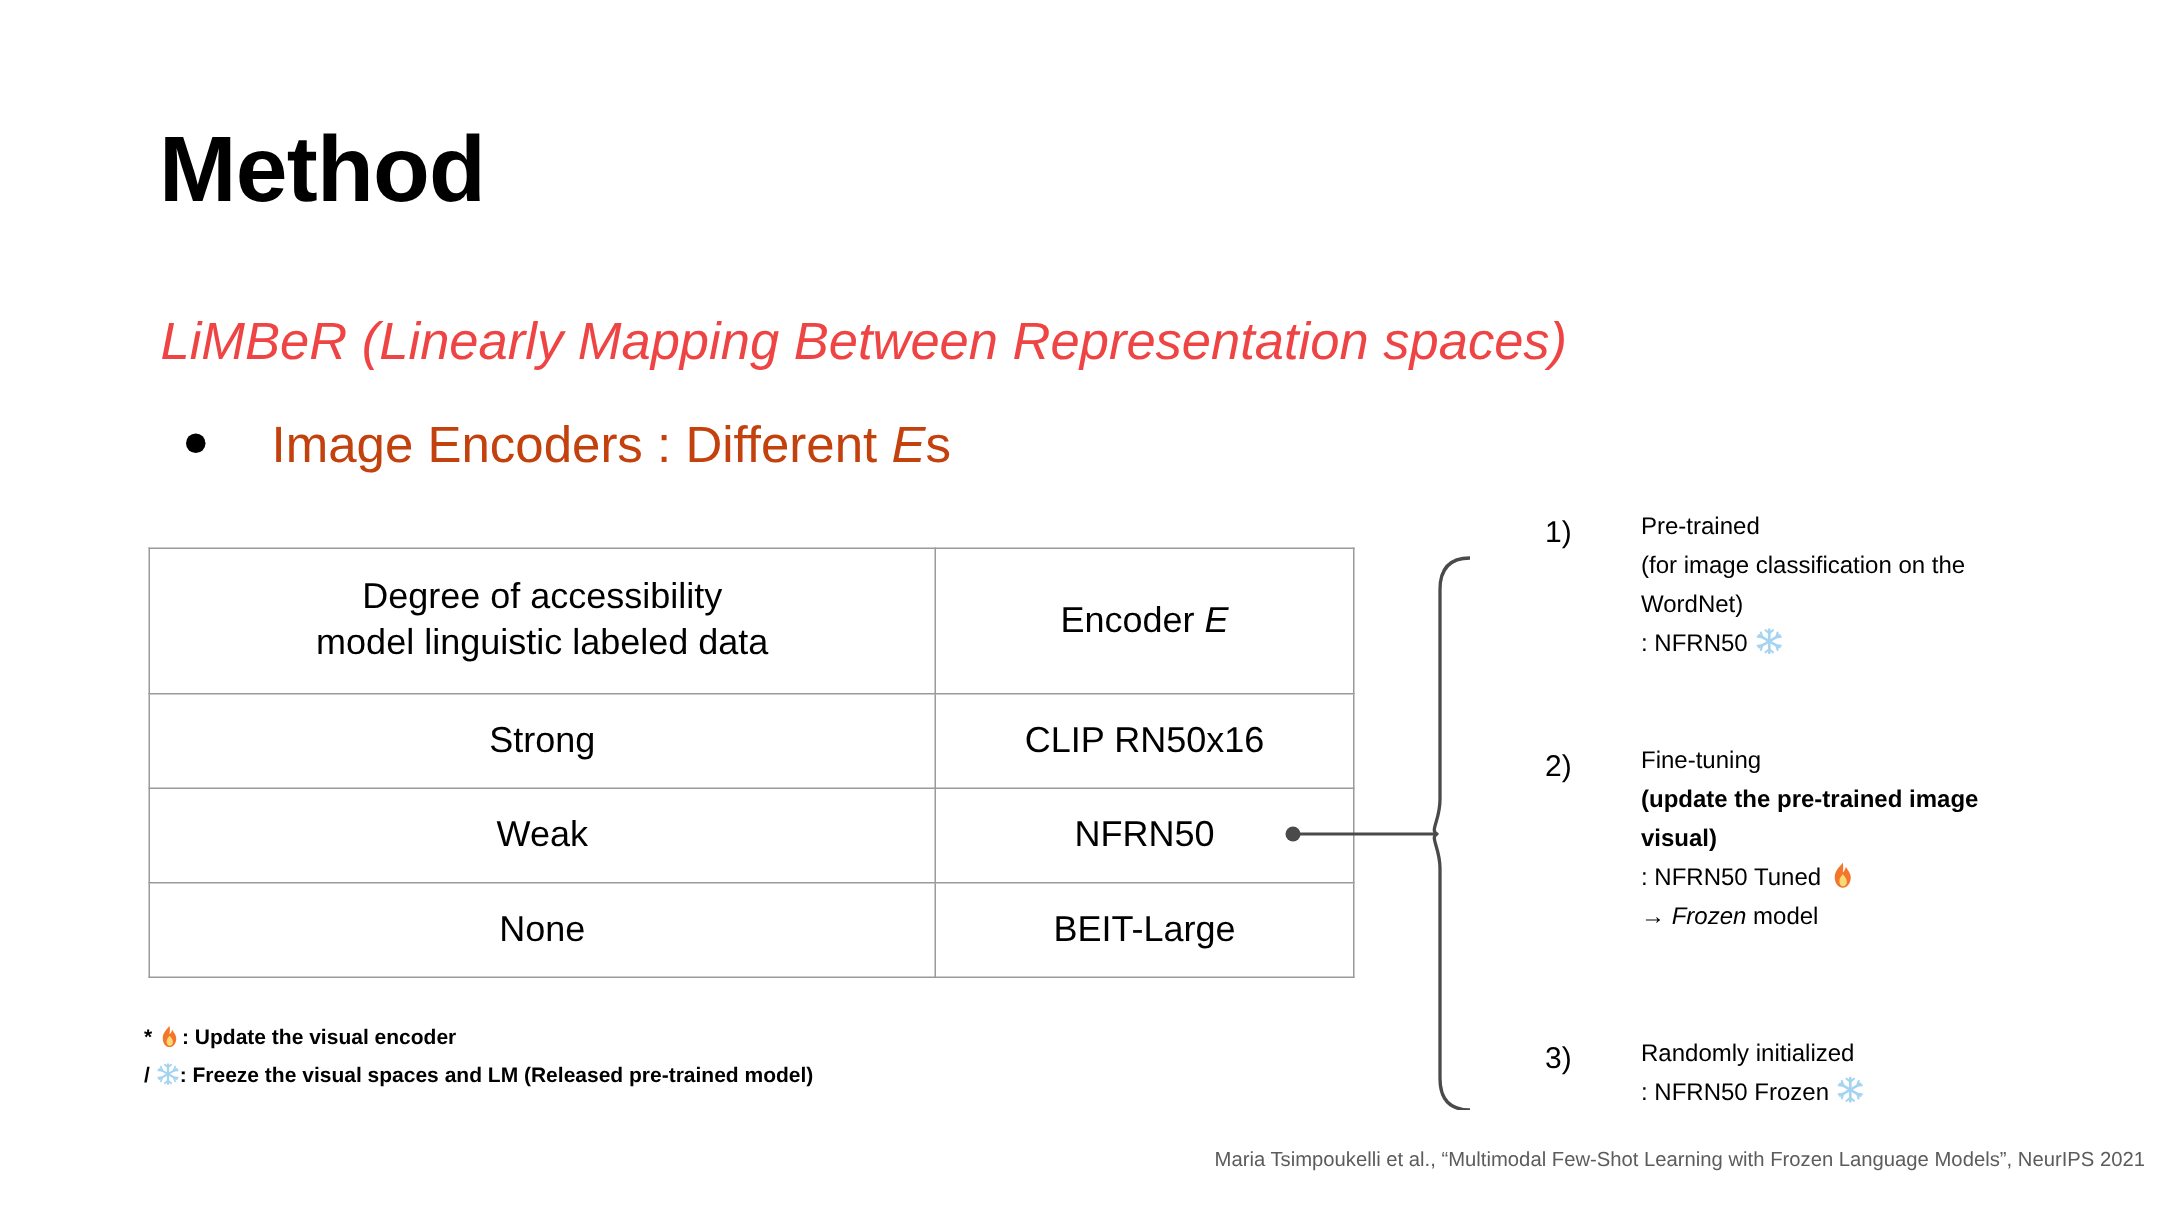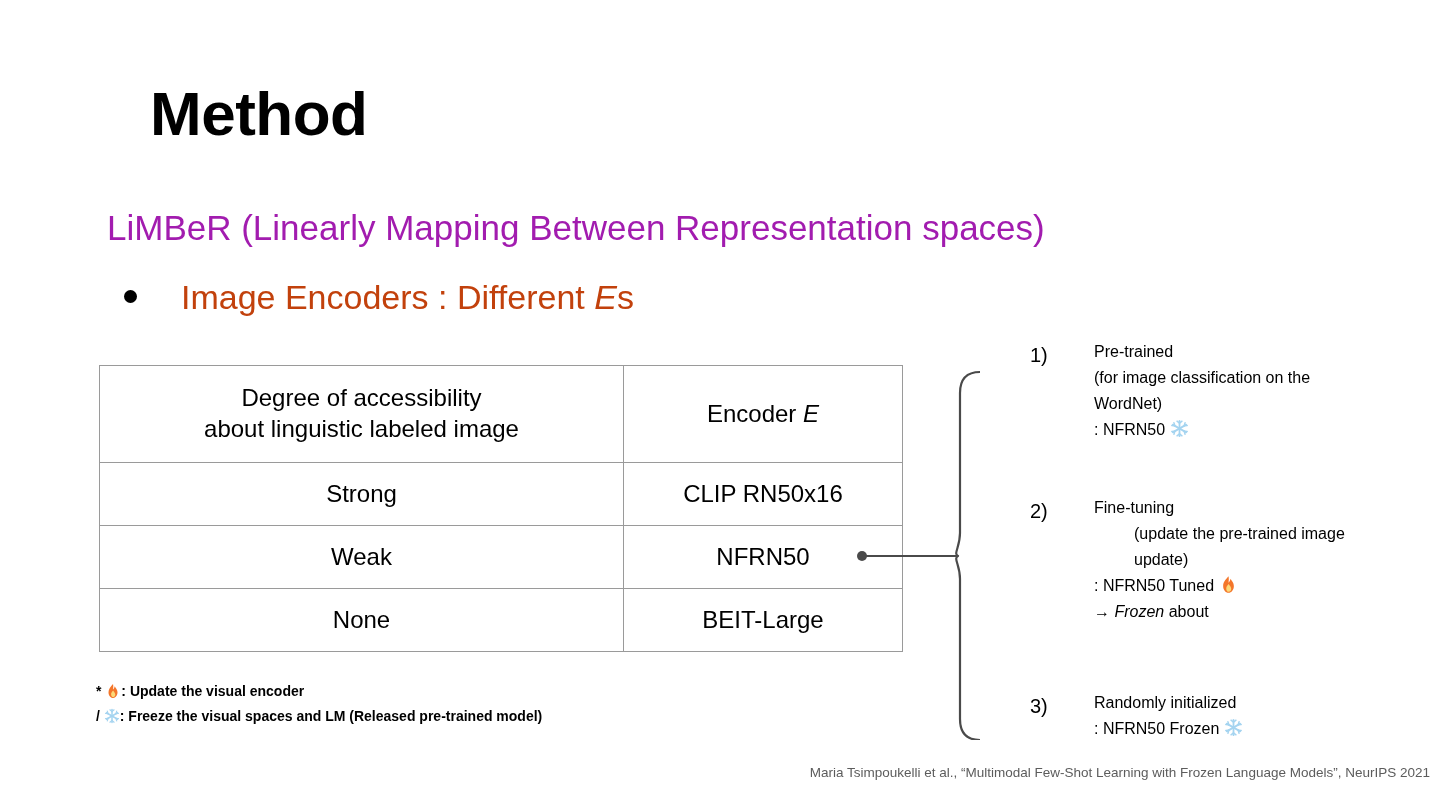--- a/index.html
+++ b/index.html
@@ -23,32 +23,32 @@
   #title {
     position: absolute;
     left: 106px;
     top: 83px;
     font-size: 62px;
     font-weight: bold;
     color: #000000;
     letter-spacing: -0.5px;
     line-height: 1;
     white-space: nowrap;
-    margin-left: 44px;
   }
 
   
   #subtitle {
     position: absolute;
     left: 107px;
     top: 207px;
     font-size: 35px;
-    color: #a21caf;
+    color: #ef4444;
     line-height: 1.2;
     white-space: nowrap;
+    font-style: italic;
   }
 
   
   #bullet-row {
     position: absolute;
     left: 124px;
     top: 278px;
     display: flex;
     align-items: baseline;
     white-space: nowrap;
@@ -129,21 +129,21 @@
     font-size: 20px;
     color: #000000;
     line-height: 1.62;
   }
   .step-body {
     font-size: 16px;
     color: #000000;
     line-height: 1.62;
   }
   .step-body .ln { display: block; white-space: nowrap; }
-  .bold { font-weight: normal; margin-left: 40px; }
+  .bold { font-weight: bold; }
 
   #step-1 { top: 0px;   left: 6px; }
   #step-2 { top: 156px; left: 6px; }
   #step-3 { top: 351px; left: 6px; }
 
   
   #connector {
     position: absolute;
     left: 850px;
     top: 355px;
@@ -174,21 +174,21 @@
   <div id="bullet-row">
     <span id="bullet-dot"></span>
     <span id="bullet-text"><span>Image Encoders : Different </span><span class="ital">E</span><span>s</span></span>
   </div>
 
   <table id="enc-table">
     <tbody>
       <tr class="head-row">
         <td class="col-a">
           <span>Degree of accessibility</span><br>
-          <span>about linguistic labeled image</span>
+          <span>model linguistic labeled data</span>
         </td>
         <td class="col-b"><span>Encoder </span><span class="ital">E</span></td>
       </tr>
       <tr class="body-row">
         <td class="col-a">Strong</td>
         <td class="col-b">CLIP RN50x16</td>
       </tr>
       <tr class="body-row">
         <td class="col-a">Weak</td>
         <td class="col-b">NFRN50</td>
@@ -243,27 +243,27 @@
               </g>
             </svg></span></span>
       </div>
     </div>
 
     <div class="step" id="step-2">
       <div class="step-num">2)</div>
       <div class="step-body">
         <span class="ln">Fine-tuning</span>
         <span class="ln bold">(update the pre-trained image</span>
-        <span class="ln bold">update)</span>
+        <span class="ln bold">visual)</span>
         <span class="ln"><span>: NFRN50 Tuned </span><span class="emoji">
             <svg width="19" height="19" viewBox="0 0 32 32" aria-hidden="true">
               <path d="M16 2 C11 8 7 11.5 7 18.5 C7 25 11 30 16 30 C21 30 25 25 25 18.5 C25 13.5 21.5 10.5 19.5 6.5 C18.8 9.8 17.6 11.5 16 13 C16.6 9.5 16.8 5.5 16 2 Z" fill="#F4762A"></path>
               <path d="M16.2 15 C13.6 18 12.2 20 12.2 22.6 C12.2 26 14 28.4 16.4 28.4 C18.8 28.4 20.6 26.2 20.6 23.2 C20.6 20.6 18.8 18.4 16.2 15 Z" fill="#FCD977"></path>
             </svg></span></span>
-        <span class="ln"><span>→ </span><span class="ital">Frozen</span><span> about</span></span>
+        <span class="ln"><span>→ </span><span class="ital">Frozen</span><span> model</span></span>
       </div>
     </div>
 
     <div class="step" id="step-3">
       <div class="step-num">3)</div>
       <div class="step-body">
         <span class="ln">Randomly initialized</span>
         <span class="ln"><span>: NFRN50 Frozen </span><span class="emoji">
             <svg width="19" height="19" viewBox="0 0 32 32" aria-hidden="true">
               <g stroke="#A5D4F0" stroke-width="3" stroke-linecap="round">

